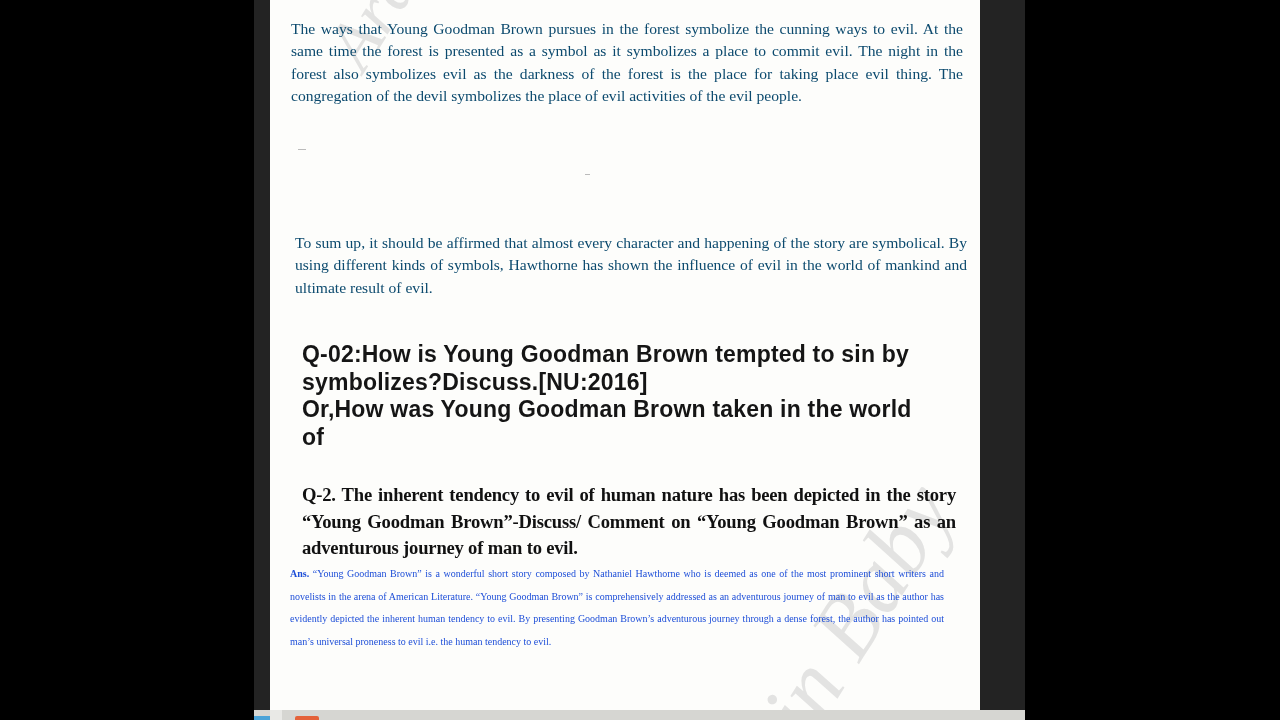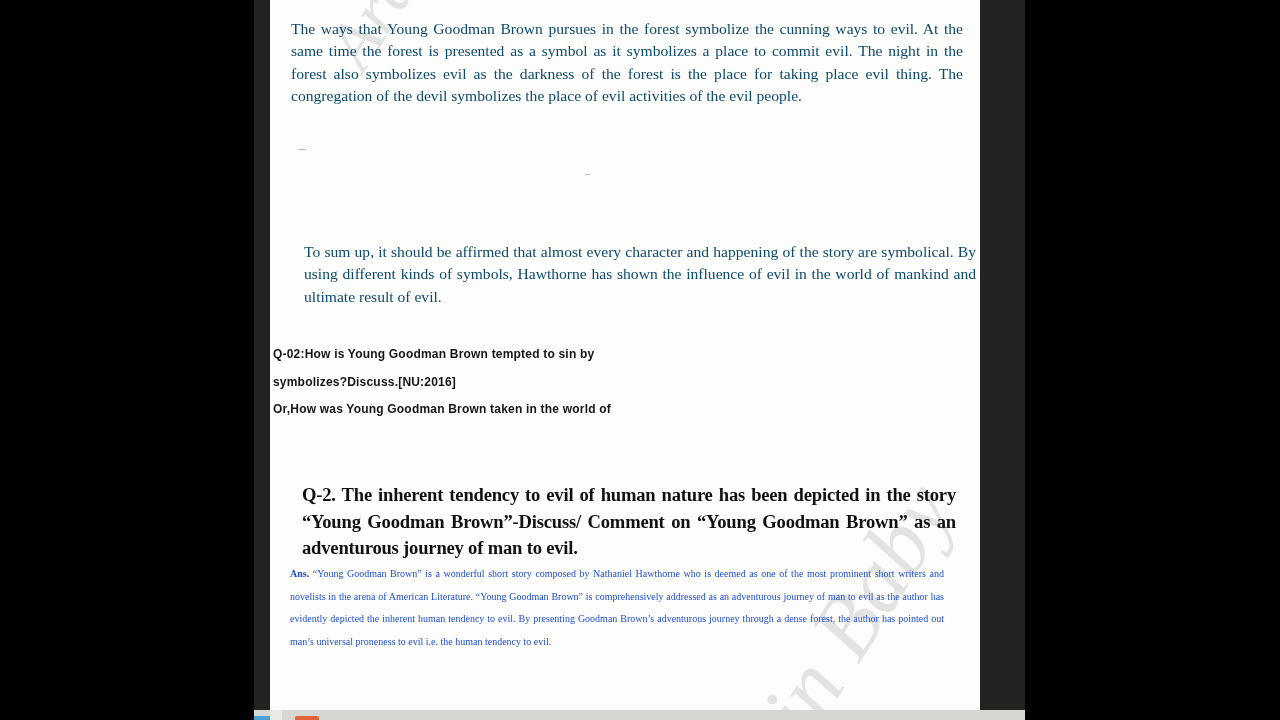--- a/index.html
+++ b/index.html
@@ -6,21 +6,21 @@
   body { width:1280px; height:720px; background:#000; position:relative; overflow:hidden; font-family:"Liberation Serif", serif; }
   .frame-left { position:absolute; left:254px; top:0; width:16px; height:710px; background:#232323; }
   .frame-right { position:absolute; left:980px; top:0; width:45px; height:710px; background:#232323; }
   .page { position:absolute; left:270px; top:0; width:710px; height:710px; background:#fdfdfb; overflow:hidden; }
   .wm { position:absolute; color:#cfcfcf; font-family:"Liberation Serif", serif; font-style:italic; opacity:0.55; pointer-events:none; white-space:nowrap; }
   .wm1 { left:40px; top:40px; font-size:70px; transform:rotate(-58deg); transform-origin:left top; }
   .wm2 { left:470px; top:700px; font-size:90px; transform:rotate(-58deg); transform-origin:left top; }
   .para { position:absolute; left:21px; width:672px; color:#0c4a6e; font-size:15.6px; line-height:22.3px; text-align:justify; }
   .para.p1 { top:18px; font-family:"Liberation Serif", serif; }
   .para.p2 { top:228px; }
-  .q02 { position:absolute; left:3px; top:341px; width:620px; font-family:"Liberation Sans", sans-serif; font-weight:bold; font-size:12px; line-height:27.5px; color:#151515; letter-spacing:0.2px; }
+  .q02 { position:absolute; left:32px; top:341px; width:620px; font-family:"Liberation Sans", sans-serif; font-weight:bold; font-size:23px; line-height:27.5px; color:#151515; letter-spacing:0.2px; }
   .q2 { position:absolute; left:20px; top:470px; width:654px; font-family:"Liberation Serif", serif; font-weight:bold; font-size:18.6px; line-height:26.5px; color:#111; text-align:justify; letter-spacing:-0.2px; }
   .ans { position:absolute; left:20px; top:563px; width:654px; font-size:10px; line-height:22.6px; color:#1d4ed8; text-align:justify; }
   .ans b { font-weight:bold; }
   .speck { position:absolute; background:#bbb; height:1px; }
   .bottom-bar { position:absolute; left:254px; top:710px; width:771px; height:10px; background:#d6d6d2; }
   .bottom-blue { position:absolute; left:0; top:6px; width:16px; height:4px; background:#4aa3d8; }
   .bottom-divider { position:absolute; left:16px; top:0; width:12px; height:10px; background:#e9e9e6; }
   .bottom-orange { position:absolute; left:41px; top:6px; width:24px; height:4px; background:#e4623a; border-radius:2px 2px 0 0; }
 </style>
 </head>
@@ -31,21 +31,21 @@
 
 <div class="page">
   <div class="wm wm1">Aräfa</div>
   <div class="wm wm2">in Baby</div>
 
   <p class="para p1" style="margin:0;">The ways that Young Goodman Brown pursues in the forest symbolize the cunning ways to evil. At the same time the forest is presented as a symbol as it symbolizes a place to commit evil. The night in the forest also symbolizes evil as the darkness of the forest is the place for taking place evil thing.  The congregation of the devil symbolizes the place of evil activities of the evil people.</p>
 
   <div class="speck" style="left:28px;top:149px;width:8px;"></div>
   <div class="speck" style="left:315px;top:174px;width:5px;"></div>
 
-  <p class="para p2" style="margin:13px;">To sum up, it should be affirmed that almost every character and happening of the story are symbolical. By using different kinds of symbols, Hawthorne has shown the influence of evil in the world of mankind and ultimate result of evil.</p>
+  <p class="para p2" style="margin:4px;">To sum up, it should be affirmed that almost every character and happening of the story are symbolical. By using different kinds of symbols, Hawthorne has shown the influence of evil in the world of mankind and ultimate result of evil.</p>
 
   <div class="q02">
     <div>Q-02:How is Young Goodman Brown tempted to sin by</div>
     <div>symbolizes?Discuss.[NU:2016]</div>
     <div>Or,How was Young Goodman Brown taken in the world of</div>
   </div>
 
   <p class="q2" style="margin:12px;">Q-2. The inherent tendency to evil of human nature has been depicted in the story “Young Goodman Brown”-Discuss/ Comment on “Young Goodman Brown” as an adventurous journey of man to evil.</p>
 
   <p class="ans" style="margin:0;"><b>Ans.</b><span> “Young Goodman Brown” is a wonderful short story composed by Nathaniel Hawthorne who is deemed as one of the most prominent short writers and novelists in the arena of American Literature. “Young Goodman Brown” is comprehensively addressed as an adventurous journey of man to evil as the author has evidently depicted the inherent human tendency to evil. By presenting Goodman Brown’s adventurous journey through a dense forest, the author has pointed out man’s universal proneness to evil i.e. the human tendency to evil.</span></p>

